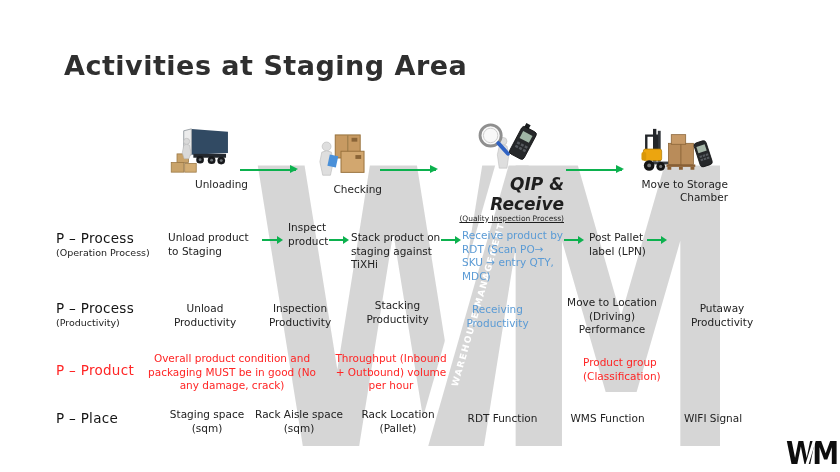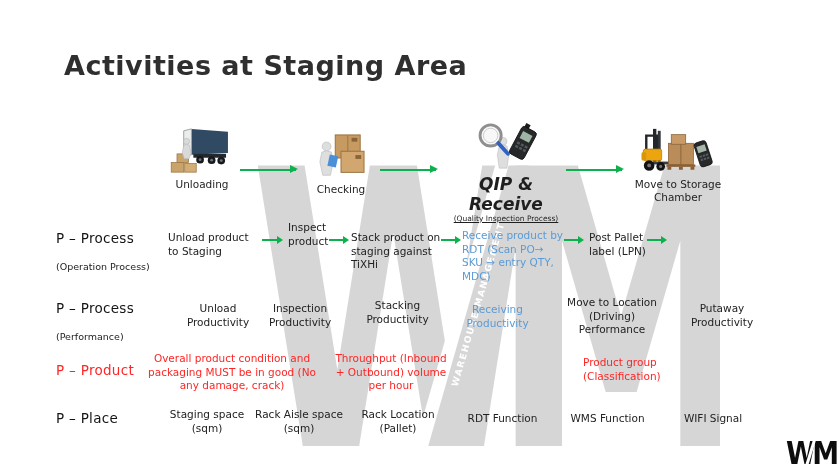--- a/index.html
+++ b/index.html
@@ -10,36 +10,36 @@
   
   .watermark{position:absolute;left:250px;top:153px;z-index:0;}
   .wm-letters{font-family:"DejaVu Sans","Liberation Sans",sans-serif;font-weight:bold;
     fill:#cdcdcd;letter-spacing:-45px;}
   .wm-caption{font-family:"DejaVu Sans","Liberation Sans",sans-serif;font-size:9px;
     letter-spacing:1.5px;fill:#ffffff;text-anchor:middle;font-weight:bold;}
   
   .title{position:absolute;left:64px;top:50px;font-size:27px;font-weight:bold;
     color:#2f2f2f;letter-spacing:0.5px;z-index:2;}
   
-  .stage{position:absolute;text-align:center;z-index:2;}
+  .stage{position:absolute;text-align:right;z-index:2;}
   .stage .art{display:block;margin:0 auto;}
   .stage-label{font-size:10.5px;color:#1f1f1f;margin-top:2px;line-height:1.2;}
   .stage-label.bold{font-weight:bold;font-size:17px;font-style:italic;}
   .stage-sublabel{font-size:7.5px;color:#1f1f1f;line-height:1.1;text-decoration:underline;}
   
   .flow-arrow{position:absolute;height:2.4px;background:#0cb14e;z-index:1;}
   .flow-arrow::after{content:"";position:absolute;right:-2px;top:-3.8px;width:0;height:0;
     border-left:8px solid #0cb14e;border-top:4.6px solid transparent;border-bottom:4.6px solid transparent;}
   .mini-arrow{position:absolute;height:2px;background:#0cb14e;z-index:2;}
   .mini-arrow::after{content:"";position:absolute;right:-2px;top:-3px;width:0;height:0;
     border-left:6px solid #0cb14e;border-top:4px solid transparent;border-bottom:4px solid transparent;}
   
   .row-label{position:absolute;left:56px;z-index:2;}
   .row-label-main{font-size:13.5px;font-weight:normal;color:#141414;letter-spacing:0.3px;}
-  .row-label-sub{font-size:9.5px;color:#222;margin-top:15px;}
+  .row-label-sub{font-size:9.5px;color:#222;margin-top:1px;}
   .row-label.red .row-label-main{color:#ff2525;}
   .cell{position:absolute;font-size:10.5px;line-height:1.3;color:#222;z-index:2;}
   .center{text-align:center;}
   .blue{color:#5b9bd5;}
   .red{color:#ff2525;}
   
   .logo{position:absolute;left:786px;top:438px;width:52px;height:32px;z-index:2;}
   .logo-text{display:inline-block;font-size:27px;font-weight:bold;letter-spacing:-3.5px;
     color:#0d0d0d;transform:scaleY(1.15);transform-origin:top left;line-height:1;}
   .logo-slash{position:absolute;left:23px;top:-1px;width:3px;height:32px;background:#ffffff;
@@ -168,23 +168,23 @@
   <div class="mini-arrow" style="left:329px;top:239px;width:18px"></div>
   <div class="cell" style="left:351px;top:231px;width:100px">Stack product on staging against TiXHi</div>
   <div class="mini-arrow" style="left:441px;top:239px;width:18px"></div>
   <div class="cell blue" style="left:462px;top:229px;width:104px">Receive product by RDT (Scan PO→ SKU → entry QTY, MDC)</div>
   <div class="mini-arrow" style="left:564px;top:239px;width:18px"></div>
   <div class="cell" style="left:589px;top:231px;width:72px">Post Pallet label (LPN)</div>
   <div class="mini-arrow" style="left:647px;top:239px;width:18px"></div>
 
   <div class="row-label" style="top:300px">
     <div class="row-label-main">P – Process</div>
-    <div class="row-label-sub">(Performance)</div>
-  </div>
-  <div class="cell center" style="left:173px;top:302px;width:90px">Unload Productivity</div>
+    <div class="row-label-sub">(Productivity)</div>
+  </div>
+  <div class="cell center" style="left:160px;top:302px;width:90px">Unload Productivity</div>
   <div class="cell center" style="left:255px;top:302px;width:90px">Inspection Productivity</div>
   <div class="cell center" style="left:350px;top:299px;width:95px">Stacking Productivity</div>
   <div class="cell center blue" style="left:450px;top:303px;width:95px">Receiving Productivity</div>
   <div class="cell center" style="left:558px;top:296px;width:108px">Move to Location (Driving) Performance</div>
   <div class="cell center" style="left:672px;top:302px;width:100px">Putaway Productivity</div>
 
   <div class="row-label red" style="top:362px">
     <div class="row-label-main">P – Product</div>
   </div>
   <div class="cell center red" style="left:148px;top:352px;width:168px">Overall product condition and packaging MUST be in good (No any damage, crack)</div>

